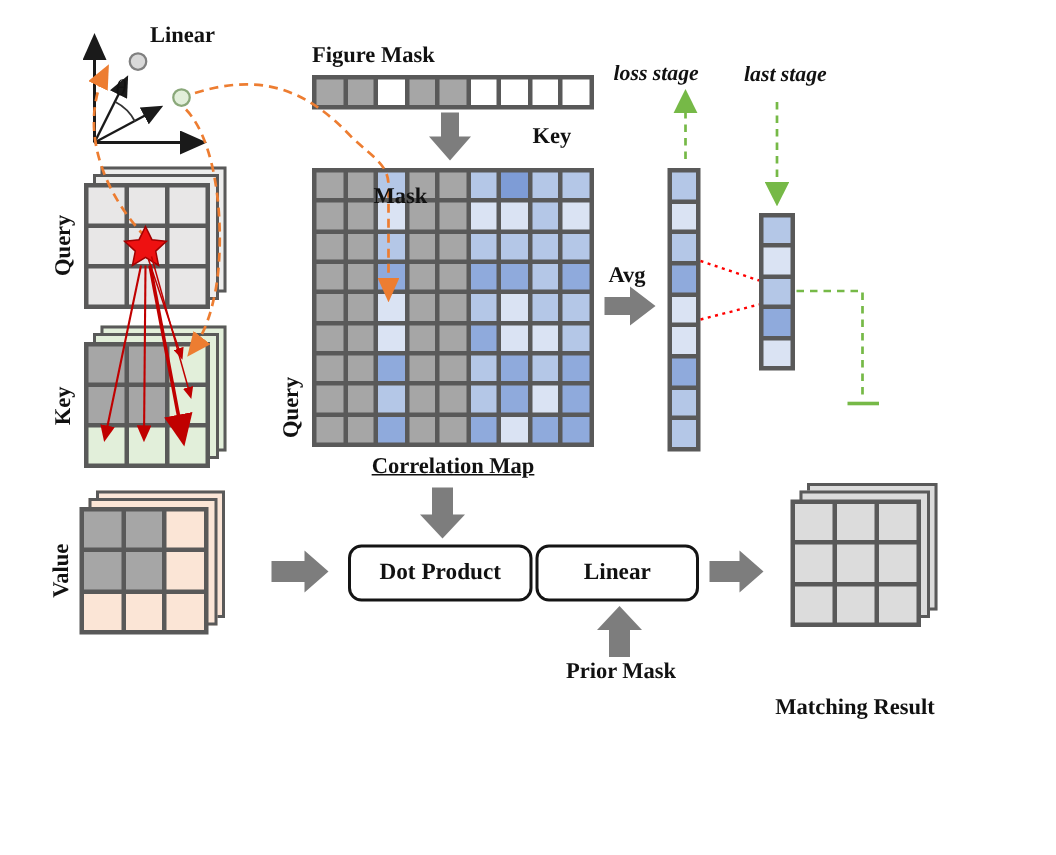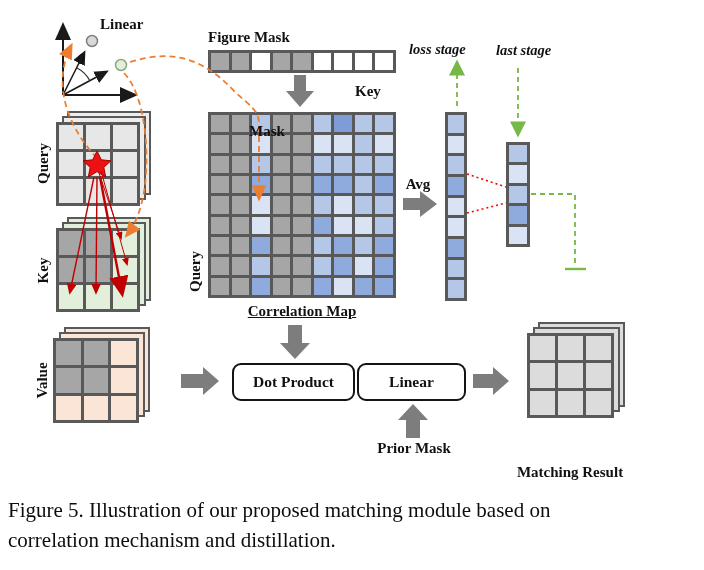--- a/index.html
+++ b/index.html
@@ -298,17 +298,13 @@
       <path d="M531,194 L575,194 L575,266"></path>
     </g>
     <line x1="565" y1="269" x2="586" y2="269" stroke="#76b947" stroke-width="2.4"></line>
 
     <g stroke="#ff0000" stroke-width="1.6" stroke-dasharray="2 3">
       <line x1="467" y1="174" x2="506" y2="187"></line>
       <line x1="467" y1="213" x2="506" y2="203"></line>
     </g>
   </svg>
 
-  <div class="caption">
-    <div>Figure 5.  Illustration of our proposed matching module based on</div>
-    <div>correlation mechanism and distillation.</div>
-  </div>
 </div>
 
 </body></html>

